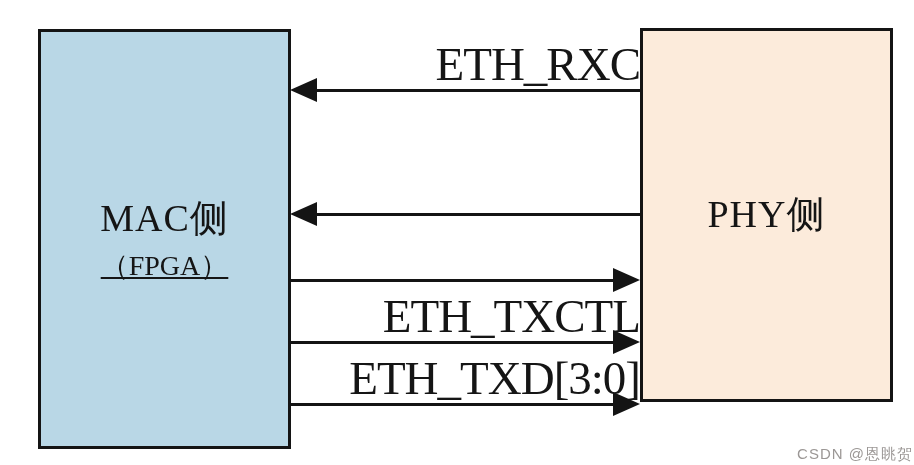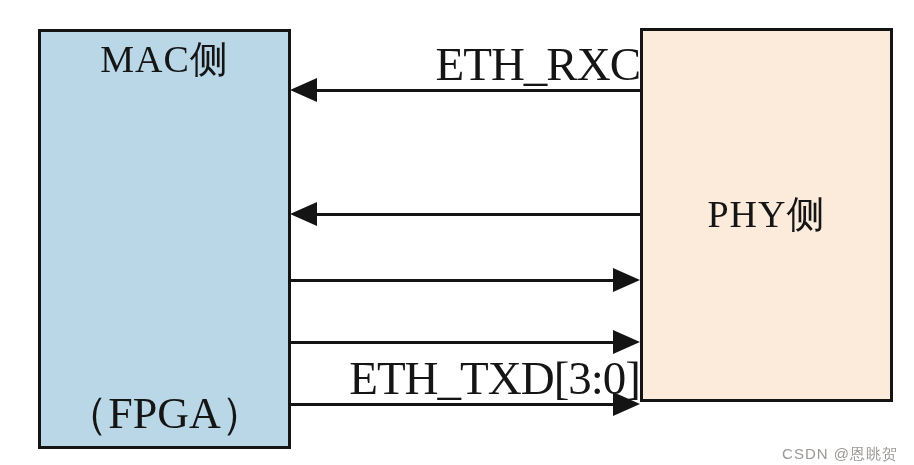--- a/index.html
+++ b/index.html
@@ -7,40 +7,40 @@
     position:relative; width:914px; height:465px; background:#ffffff;
     font-family:"Liberation Serif", serif; overflow:hidden;
   }
   .box {
     position:absolute; box-sizing:border-box;
     border:3px solid #141414;
     display:flex; flex-direction:column; align-items:center; justify-content:center;
     color:#151515;
   }
   .box .box-title { font-size:38px; line-height:1.45; letter-spacing:1px; }
-  .box .box-subtitle { font-size:44px; line-height:1.45; }
-  .mac { left:38px; top:29px; width:253px; height:420px; background:var(--mac-fill,#b9d7e6);justify-content:space-between; }
+  .box .box-subtitle { font-size:28px; line-height:1.45;text-decoration:underline; }
+  .mac { left:38px; top:29px; width:253px; height:420px; background:var(--mac-fill,#b9d7e6); }
   .phy { left:640px; top:28px; width:253px; height:374px; background:var(--phy-fill,#fcebdb); }
 
   .signal { position:absolute; left:290px; width:350px; height:45px; }
   .sig-label {
     position:absolute; left:0; right:0; bottom:4px;
     text-align:right; font-size:47px; line-height:1; letter-spacing:-1px;
     color:#151515; white-space:nowrap;
   }
   .sig-line { position:absolute; bottom:0; height:3px; background:var(--line-color,#141414); }
   .dir-left  .sig-line { left:22px; right:0; }
   .dir-right .sig-line { left:0; right:22px; }
   .sig-arrow { position:absolute; bottom:-10px; width:0; height:0;
     border-top:12px solid transparent; border-bottom:12px solid transparent; }
   .dir-left  .sig-arrow { left:0;  border-right:27px solid var(--line-color,#141414); }
   .dir-right .sig-arrow { right:0; border-left:27px solid var(--line-color,#141414); }
 
   .watermark {
-    position:absolute; right:16px; bottom:1px;
+    position:absolute; right:1px; bottom:1px;
     font-family:"Liberation Sans", sans-serif;
     font-size:15px; color:rgba(130,125,122,0.8); letter-spacing:1px;
   }
 </style>
 </head>
 <body>
 
 <div class="stage" style="--mac-fill: #b9d7e6; --phy-fill: #fcebdb; --line-color: #141414; background: rgb(255, 255, 255);">
 
   <div class="box mac">
@@ -63,20 +63,21 @@
     <div class="sig-line"></div>
     <div class="sig-arrow"></div>
   </div>
 
   <div class="signal dir-right" style="top:237px">
     <div class="sig-line"></div>
     <div class="sig-arrow"></div>
   </div>
 
   <div class="signal dir-right" style="top:299px">
+    <div class="sig-label">ETH_TXCTL</div>
     <div class="sig-line"></div>
     <div class="sig-arrow"></div>
   </div>
 
   <div class="signal dir-right" style="top:361px">
     <div class="sig-label">ETH_TXD[3:0]</div>
     <div class="sig-line"></div>
     <div class="sig-arrow"></div>
   </div>
 

